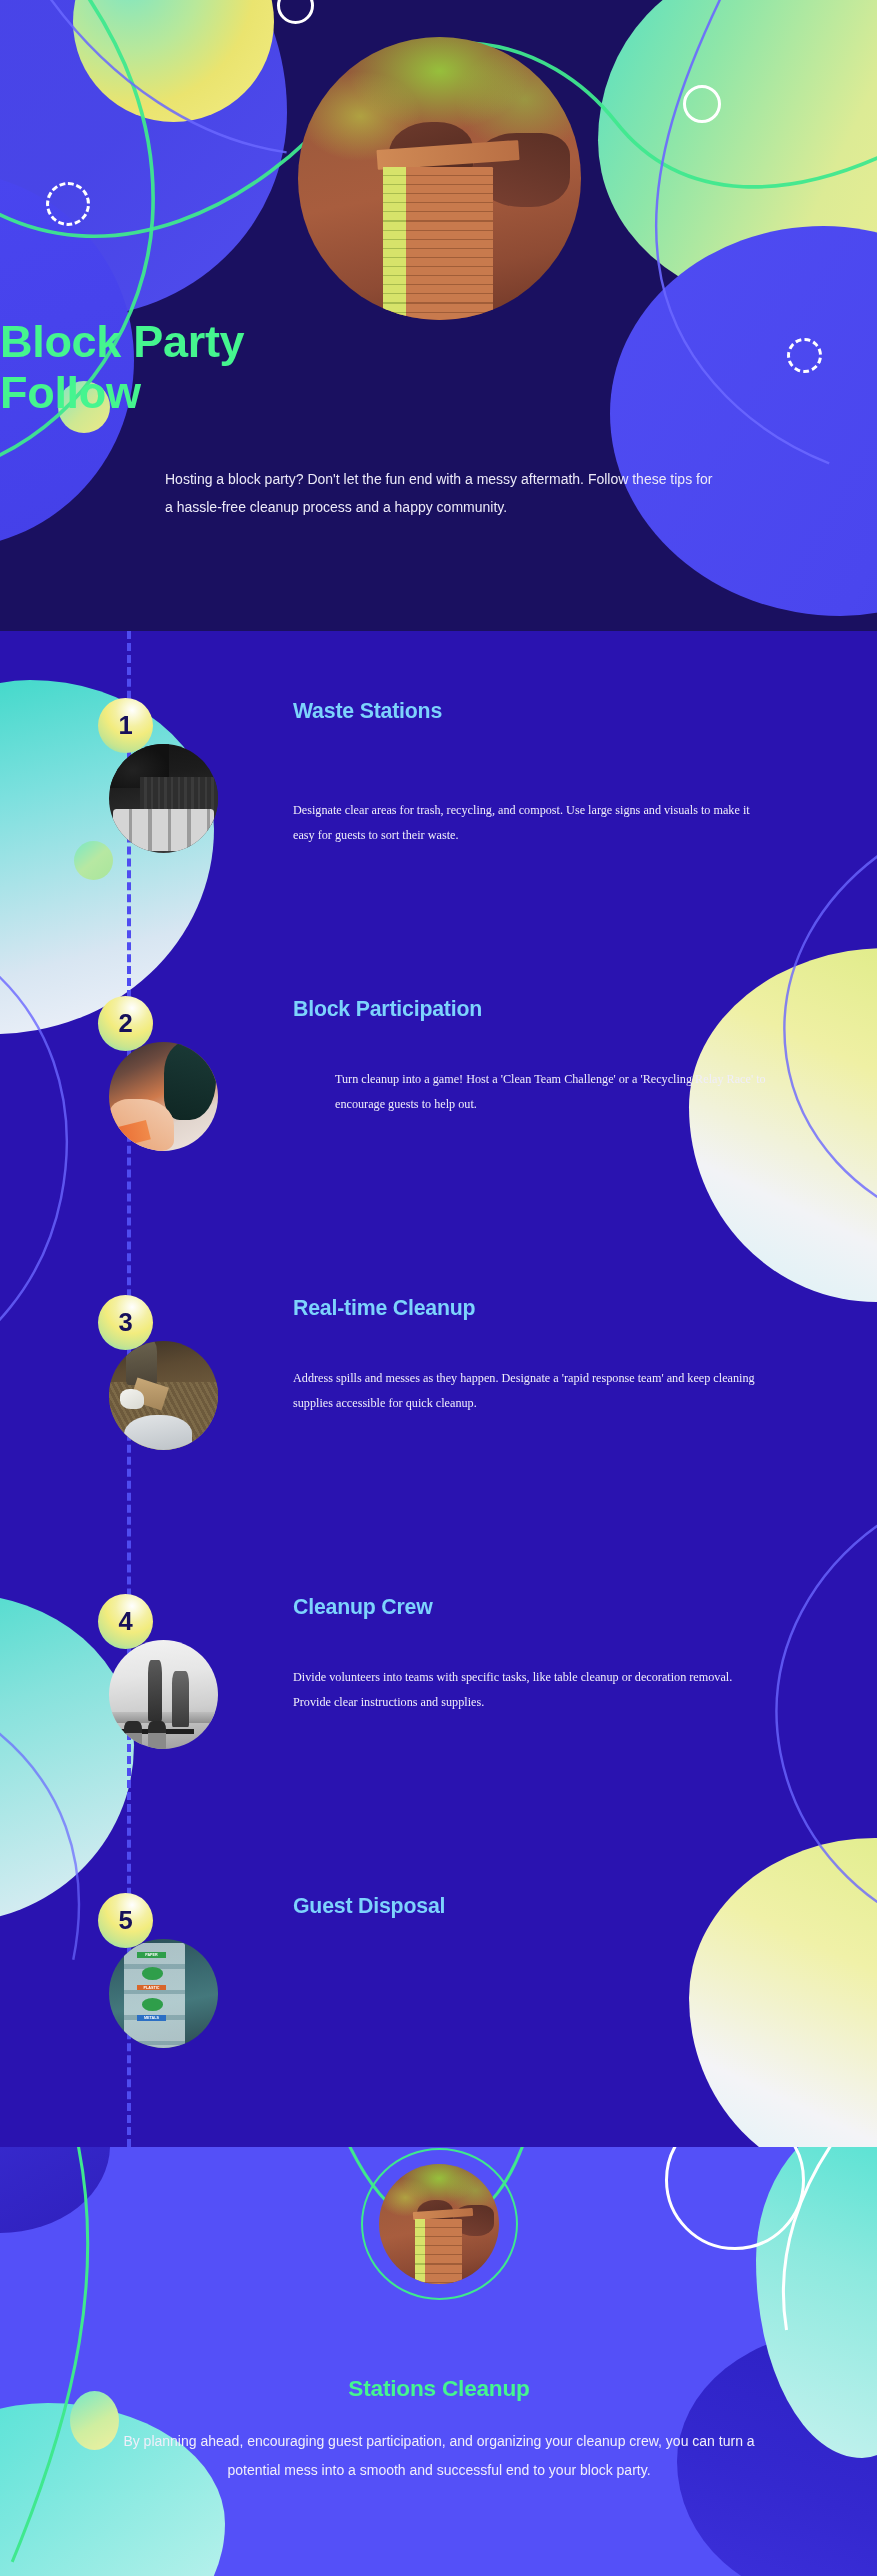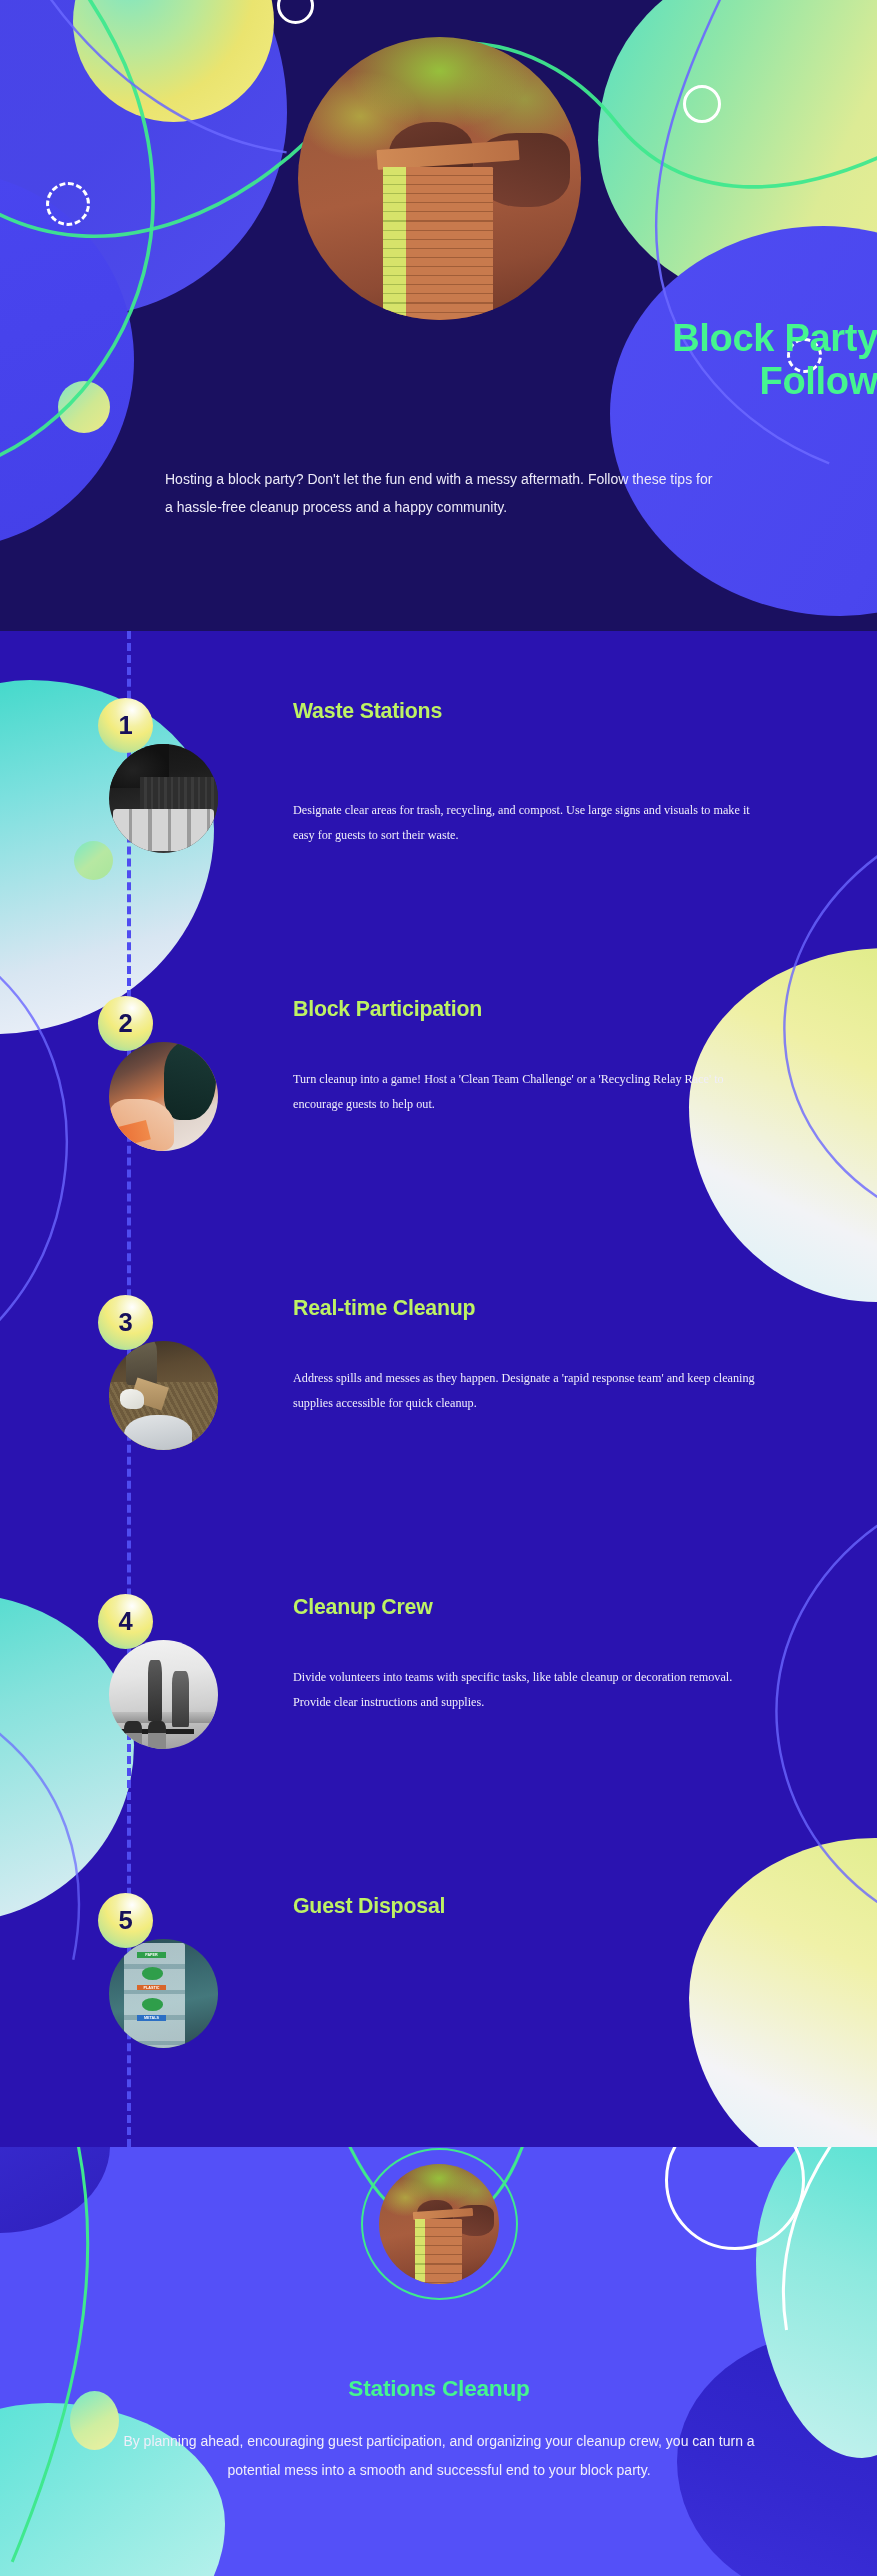--- a/index.html
+++ b/index.html
@@ -57,22 +57,22 @@
   .hdr-ring3 { left:787px; top:338px; width:35px; height:35px; }
   .hdr-ring-dash { left:46px; top:182px; width:44px; height:44px; }
 
   .hero-photo {
     position:absolute; left:298px; top:37px; width:283px; height:283px;
     border-radius:50%; overflow:hidden;
   }
   .hero-photo .inner { width:100%; height:100%; position:relative; }
 
   .header-title {
-    position:absolute; left:0; top:317px; width:878px; text-align:right;
-    font-size:38px; font-weight:700; line-height:1.13;
+    position:absolute; left:0; top:317px; width:878px; text-align:left;
+    font-size:45px; font-weight:700; line-height:1.13;
     letter-spacing:-0.3px; color:#45f58f;
   }
   .header-sub {
     position:absolute; left:165px; top:465px; width:549px; 
     font-size:14px; line-height:2.0; color:#eceaf8; font-weight:400;
   }
 
   
   .body-sec {
     position:absolute; left:0; top:631px; width:878px; height:1516px;
@@ -114,21 +114,21 @@
     background:radial-gradient(circle at 62% 22%, #ffffff 0%, #f4f0a2 30%, #f2ec7e 48%, #c8e58f 72%, #6ee0c4 100%);
     display:flex; align-items:center; justify-content:center;
     font-size:25.6px; font-weight:700; color:#17105a; z-index:3;
   }
   .step-photo {
     position:absolute; left:109px; width:109px; height:109px;
     border-radius:50%; overflow:hidden; z-index:2;
   }
   .step-title {
     position:absolute; left:293px; font-size:21.3px; font-weight:700;
-    color:#bef264; letter-spacing:-0.2px;
+    color:#7dd3fc; letter-spacing:-0.2px;
   }
   .step-desc {
     position:absolute; left:293px; width:473px;
     font-family:"Liberation Serif", serif;
     font-size:12.2px; line-height:2.05; color:#f0eefa;
   }
 
   
   .footer-sec {
     position:absolute; left:0; top:2147px; width:878px; height:429px;
@@ -353,21 +353,21 @@
     <div class="step" style="top:338px; height:299px;">
       <div class="step-badge" style="top:27.4px;">2</div>
       <div class="step-photo" style="top:73px;">
         <div class="ph craft">
             <div class="hair"></div>
             <div class="arm"></div>
             <div class="band"></div>
           </div>
       </div>
       <h2 class="step-title" style="top:28px;">Block Participation</h2>
-      <p class="step-desc" style="top:98px;">Turn cleanup into a game!  Host a 'Clean Team Challenge' or a 'Recycling Relay Race' to encourage guests to help out.</p>
+      <p class="step-desc" style="top:98px;margin-left:42px;">Turn cleanup into a game!  Host a 'Clean Team Challenge' or a 'Recycling Relay Race' to encourage guests to help out.</p>
     </div>
 
     <div class="step" style="top:637px; height:299px;">
       <div class="step-badge" style="top:27.4px;">3</div>
       <div class="step-photo" style="top:73px;">
         <div class="ph litter">
             <div class="ground"></div>
             <div class="leg"></div>
             <div class="box"></div>
             <div class="glove"></div>

